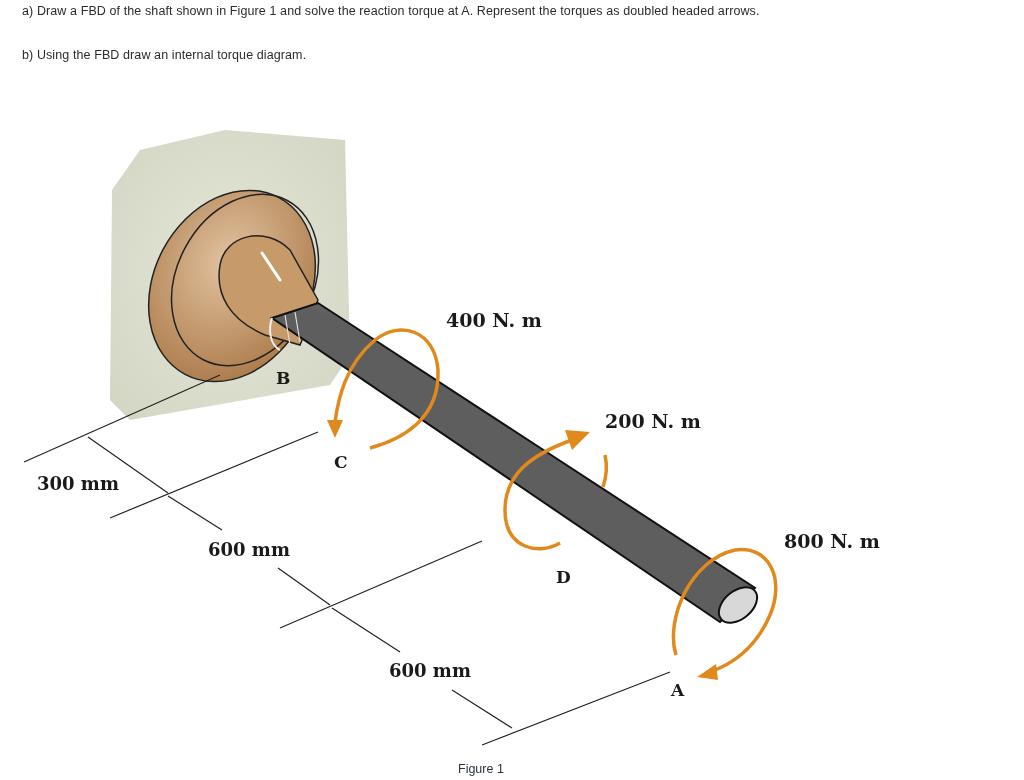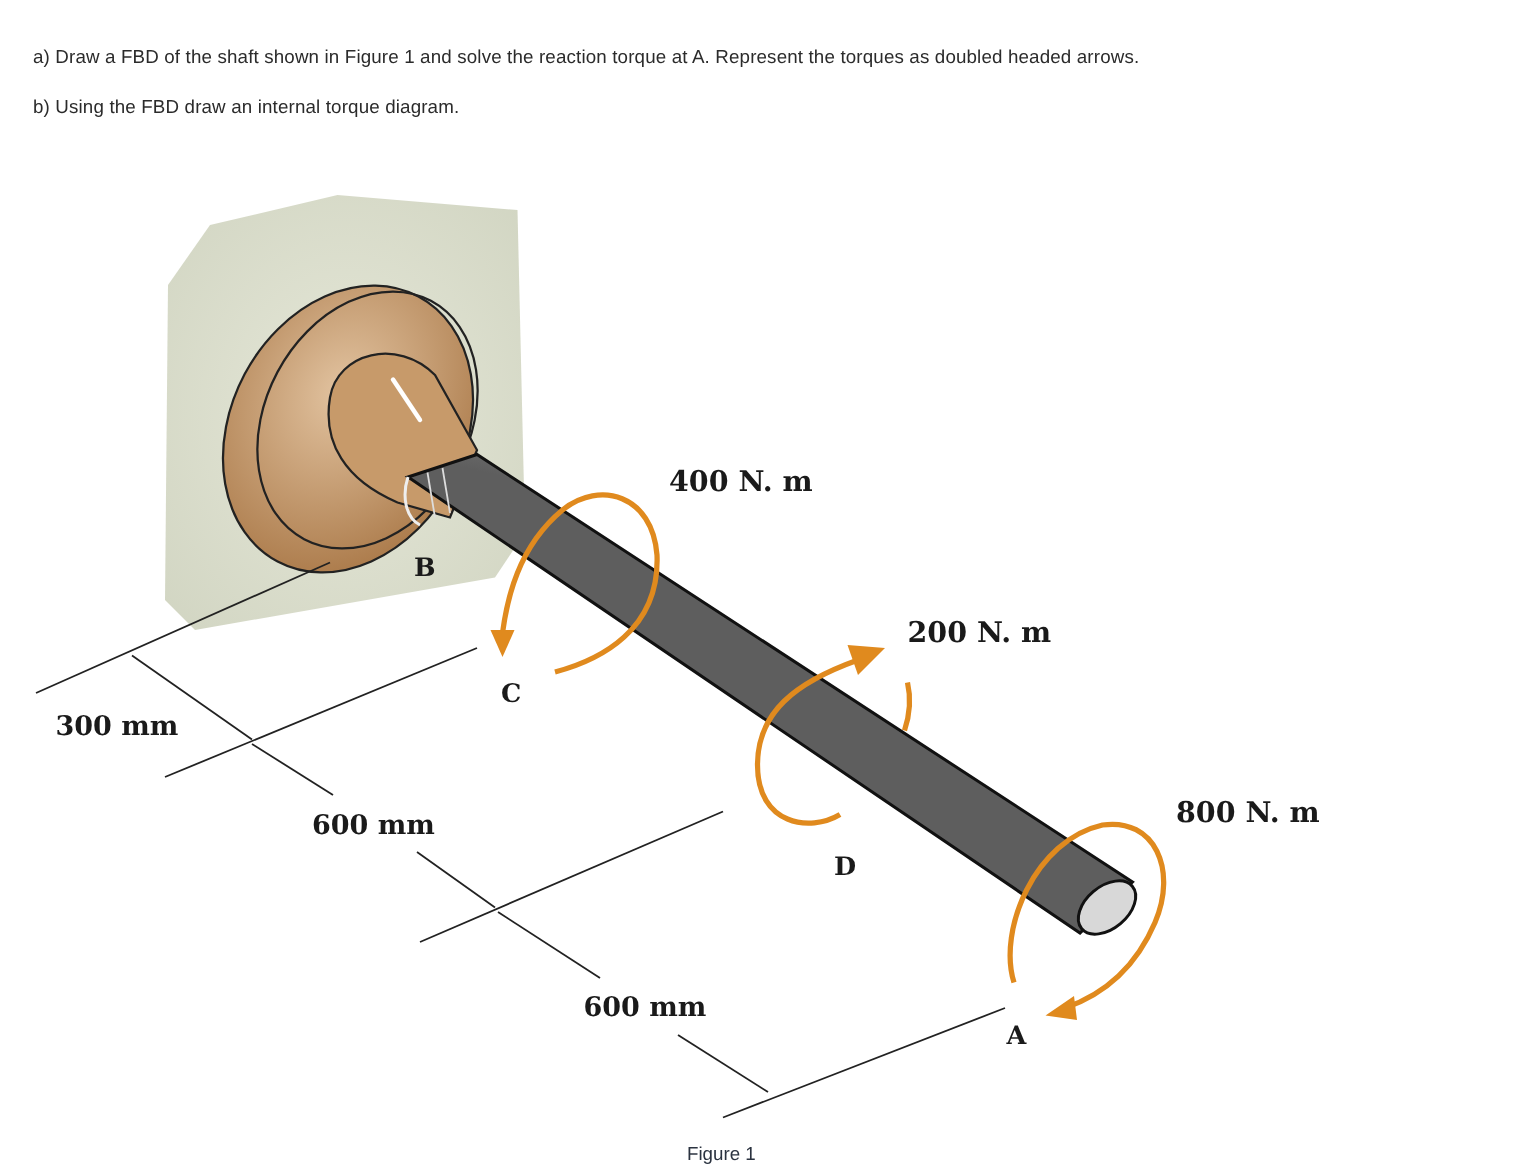--- a/index.html
+++ b/index.html
@@ -1,19 +1,19 @@
 <!DOCTYPE html>
 <html><head>
 <meta charset="utf-8">
 <style>
   html, body { margin:0; padding:0; background:#ffffff; }
   body { width:1024px; height:780px; position:relative; overflow:hidden; font-family:"Liberation Sans", sans-serif; }
   .q { position:absolute; left:22px; font-size:12.5px; color:#2b2b2b; letter-spacing:0.1px; }
-  .qa { top:31px;text-align:center; }
-  .qb { top:64px; }
+  .qa { top:4px;text-align:center; }
+  .qb { top:48px; }
   svg.fig { position:absolute; left:0; top:0; }
   .lbl { font-family:"DejaVu Serif", serif; font-weight:bold; fill:#1a1a1a; }
   .cap { font-family:"Liberation Sans", sans-serif; fill:#2b3340; }
 </style>
 </head>
 <body>
 
 <div class="q qa">a) Draw a FBD of the shaft shown in Figure 1 and solve the reaction torque at A. Represent the torques as doubled headed arrows.</div>
 <div class="q qb">b) Using the FBD draw an internal torque diagram.</div>
 

